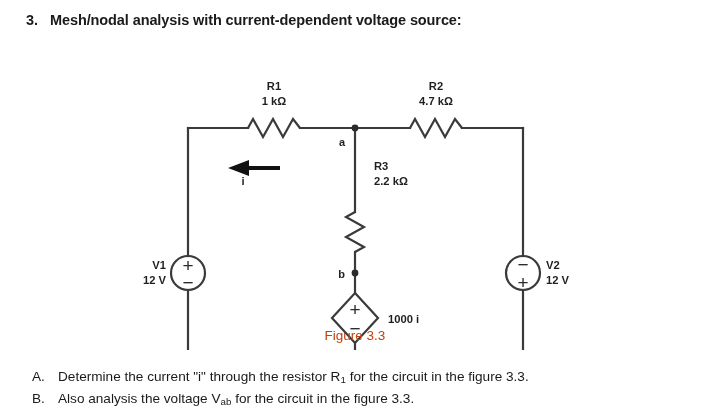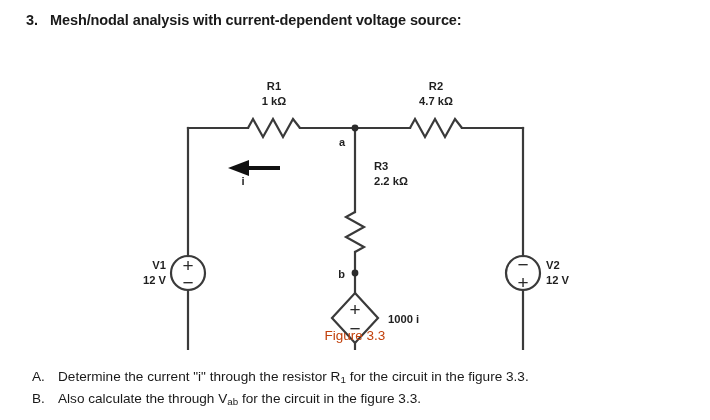--- a/index.html
+++ b/index.html
@@ -193,15 +193,15 @@
 
 <div class="cap">Figure 3.3</div>
 
 <div class="subq-list">
   <div class="subq">
     <span class="lbl">A.</span>
     <span class="body"><span>Determine the current "i" through the resistor R</span><sub>1</sub><span> for the circuit in the figure 3.3.</span></span>
   </div>
   <div class="subq">
     <span class="lbl">B.</span>
-    <span class="body"><span>Also calculate the through V</span><sub>ab</sub><span> for the circuit in the figure 3.3.</span></span>
+    <span class="body"><span>Also analysis the voltage V</span><sub>ab</sub><span> for the circuit in the figure 3.3.</span></span>
   </div>
 </div>
 
 </body></html>

